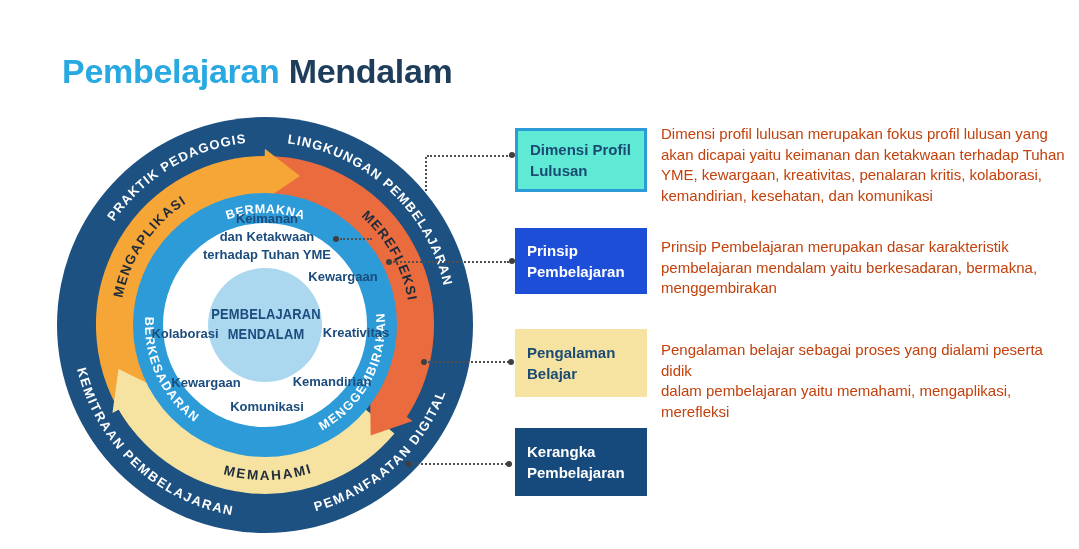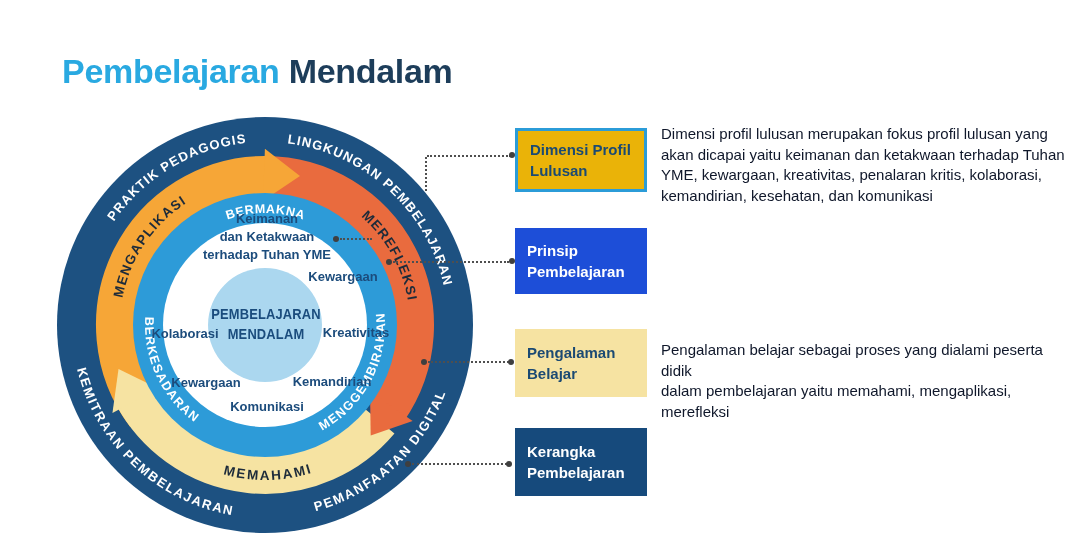--- a/index.html
+++ b/index.html
@@ -28,28 +28,28 @@
     font-size:15px; font-weight:bold; color:#1a4c7d; text-align:center;
     line-height:20px; letter-spacing:0.2px; white-space:pre-line;
   }
 
   
   .legend-box {
     position:absolute; left:515px; width:132px; box-sizing:border-box; z-index:3;
     display:flex; align-items:center; padding:0 8px 0 12px;
     font-size:15px; font-weight:bold; line-height:21px; white-space:pre-line;
   }
-  #legend-0 { top:128px; height:64px; background:#eab308; border:3px solid #2b9cd8; color:#1b4a73; }
+  #legend-0 { top:128px; height:64px; background:#5eead4; border:3px solid #2b9cd8; color:#1b4a73; }
   #legend-1 { top:228px; height:66px; background:#1d4ed8; color:#ffffff; }
   #legend-2 { top:329px; height:68px; background:#f6e3a2; color:#1b4a73; }
   #legend-3 { top:428px; height:68px; background:#164a7c; color:#ffffff; }
 
   .desc {
     position:absolute; left:661px; width:412px; z-index:3;
-    font-size:15px; line-height:20.7px; color:#0f172a; white-space:pre-line;
+    font-size:15px; line-height:20.7px; color:#c2410c; white-space:pre-line;
   }
   #desc-0 { top:124px; }
   #desc-1 { top:237px; }
   #desc-2 { top:340px; }
   #desc-3 { top:432px; }
 
   
   .dot { position:absolute; width:6px; height:6px; border-radius:50%; background:#3f3f3f; z-index:4; }
   .hline { position:absolute; height:0; border-top:2px dotted #4f4f4f; z-index:4; }
   .vline { position:absolute; width:0; border-left:2px dotted #4f4f4f; z-index:4; }
@@ -114,20 +114,23 @@
 Pembelajaran</span></div>
   <div id="legend-2" class="legend-box"><span>Pengalaman
 Belajar</span></div>
   <div id="legend-3" class="legend-box"><span>Kerangka
 Pembelajaran</span></div>
 
   <div id="desc-0" class="desc">Dimensi profil lulusan merupakan fokus profil lulusan yang
 akan dicapai yaitu keimanan dan ketakwaan terhadap Tuhan
 YME, kewargaan, kreativitas, penalaran kritis, kolaborasi,
 kemandirian, kesehatan, dan komunikasi</div>
+  <div id="desc-1" class="desc">Prinsip Pembelajaran merupakan dasar karakteristik
+pembelajaran mendalam yaitu berkesadaran, bermakna,
+menggembirakan</div>
   <div id="desc-2" class="desc">Pengalaman belajar sebagai proses yang dialami peserta didik
 dalam pembelajaran yaitu memahami, mengaplikasi,
 merefleksi</div>
 
   <div class="dot" style="left:333px; top:236px;"></div>
   <div class="hline" style="left:340px; top:238px; width:32px;"></div>
   <div class="vline" style="left:425px; top:157px; height:34px;"></div>
   <div class="hline" style="left:427px; top:155px; width:84px;"></div>
   <div class="dot" style="left:509px; top:152px;"></div>
 

